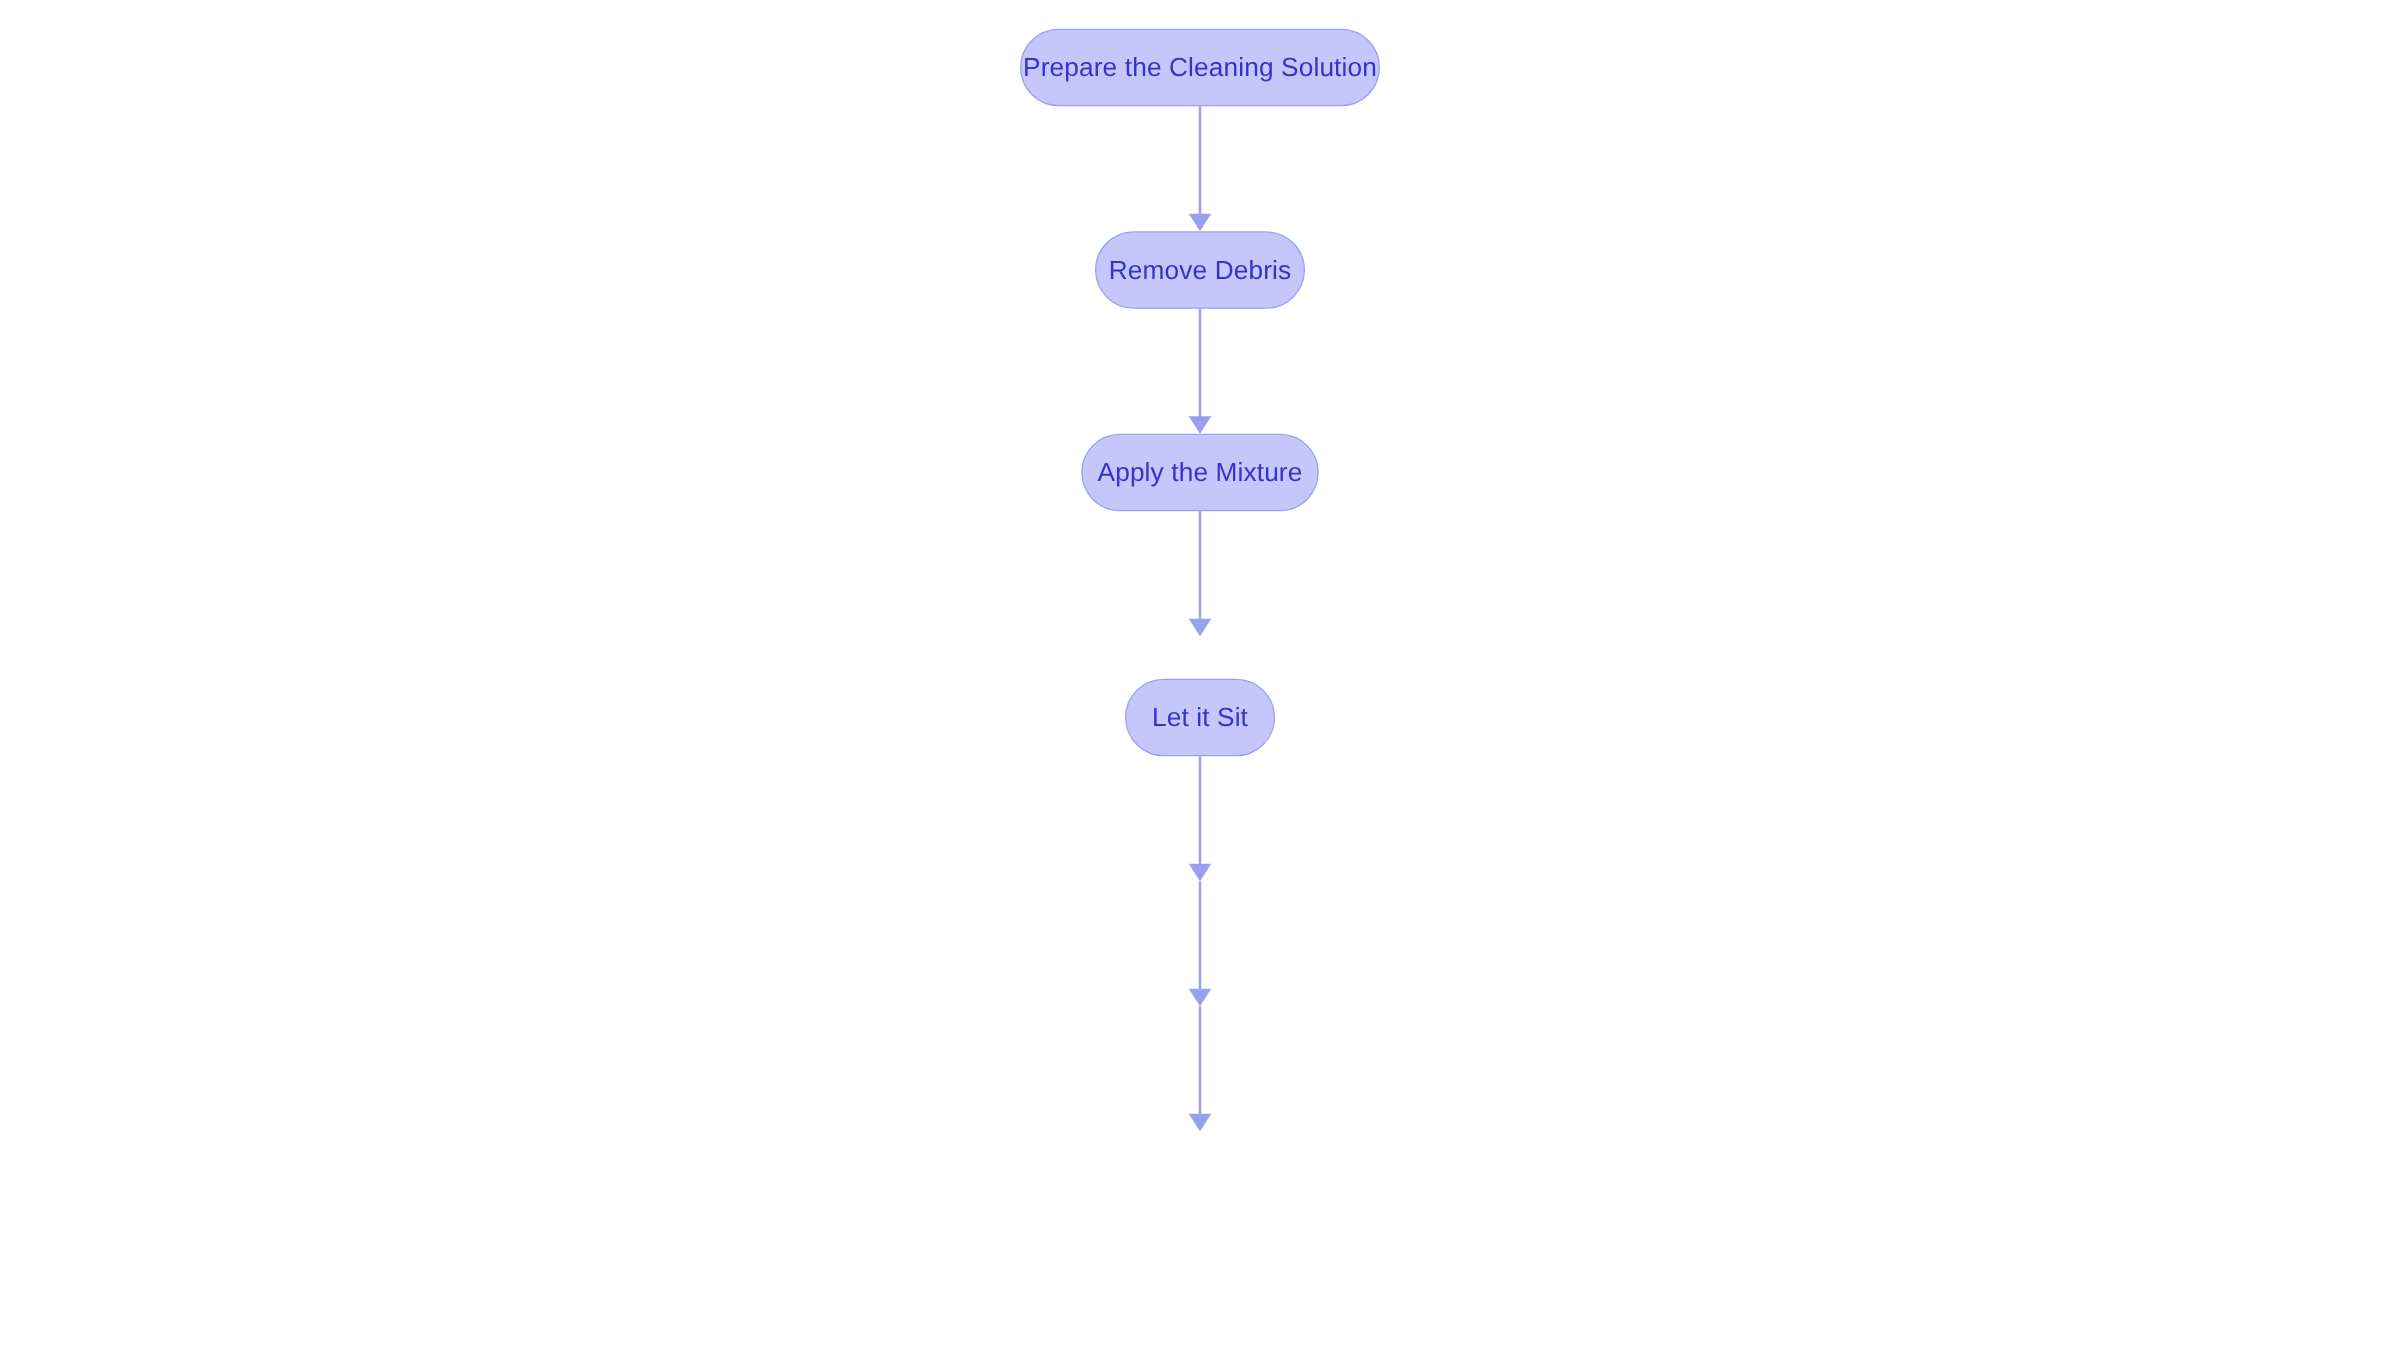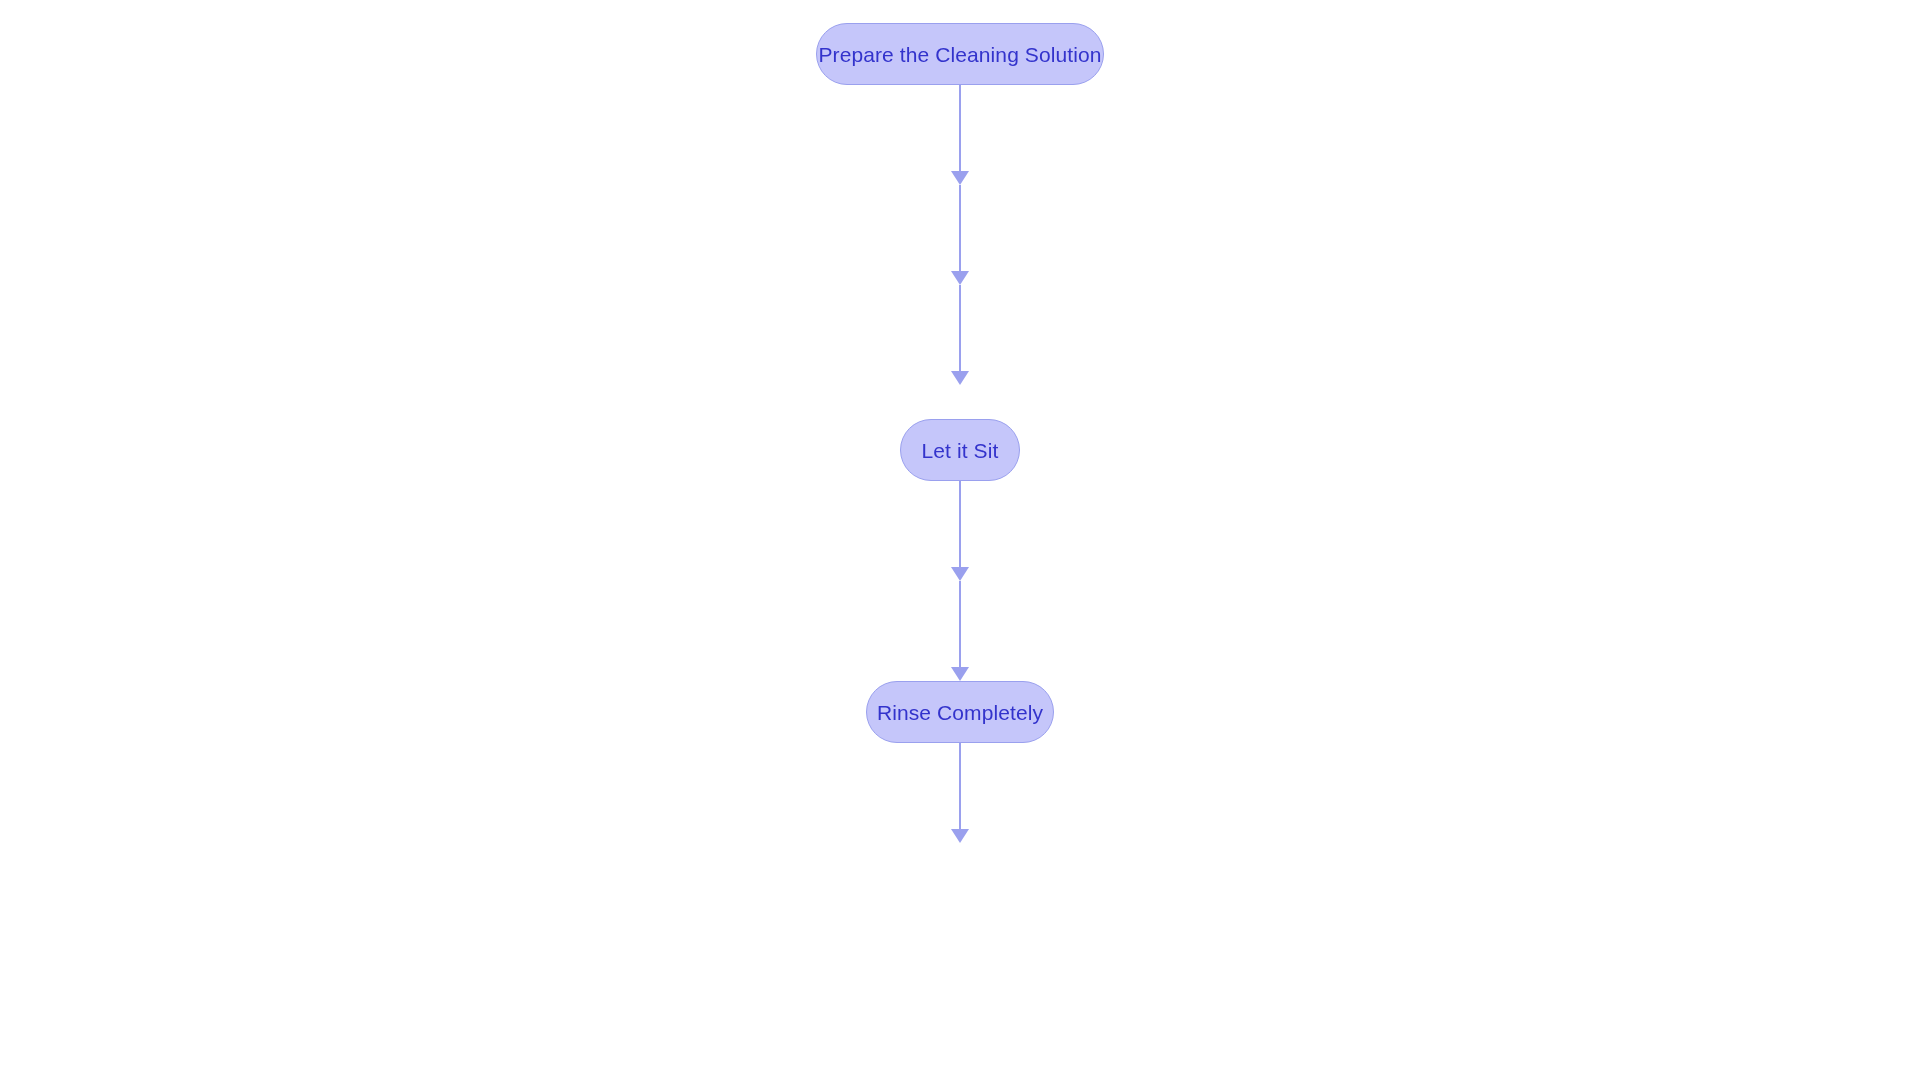--- a/index.html
+++ b/index.html
@@ -90,26 +90,32 @@
 
     <div class="flow-node" style="width:288px;">
       <span class="flow-node-label">Prepare the Cleaning Solution</span>
     </div>
 
     <div class="flow-connector" style="height:100px;">
       <div class="connector-line"></div>
       <div class="connector-arrowhead"></div>
     </div>
 
+    <div class="flow-node" style="width:168px;">
+      <span class="flow-node-label">Remove Debris</span>
+    </div>
 
     <div class="flow-connector" style="height:100px;">
       <div class="connector-line"></div>
       <div class="connector-arrowhead"></div>
     </div>
 
+    <div class="flow-node" style="width:190px;">
+      <span class="flow-node-label">Apply the Mixture</span>
+    </div>
 
     <div class="flow-connector" style="height:100px;">
       <div class="connector-line"></div>
       <div class="connector-arrowhead"></div>
     </div>
 
     <div class="flow-node" style="width:120px;margin-top:34px;">
       <span class="flow-node-label">Let it Sit</span>
     </div>
 
@@ -117,23 +123,20 @@
       <div class="connector-line"></div>
       <div class="connector-arrowhead"></div>
     </div>
 
 
     <div class="flow-connector" style="height:100px;">
       <div class="connector-line"></div>
       <div class="connector-arrowhead"></div>
     </div>
 
-    <div class="flow-node" style="width:188px;">
-      <span class="flow-node-label">Rinse Completely</span>
-    </div>
 
     <div class="flow-connector" style="height:100px;">
       <div class="connector-line"></div>
       <div class="connector-arrowhead"></div>
     </div>
 
 
   </div>
 </div>
 

